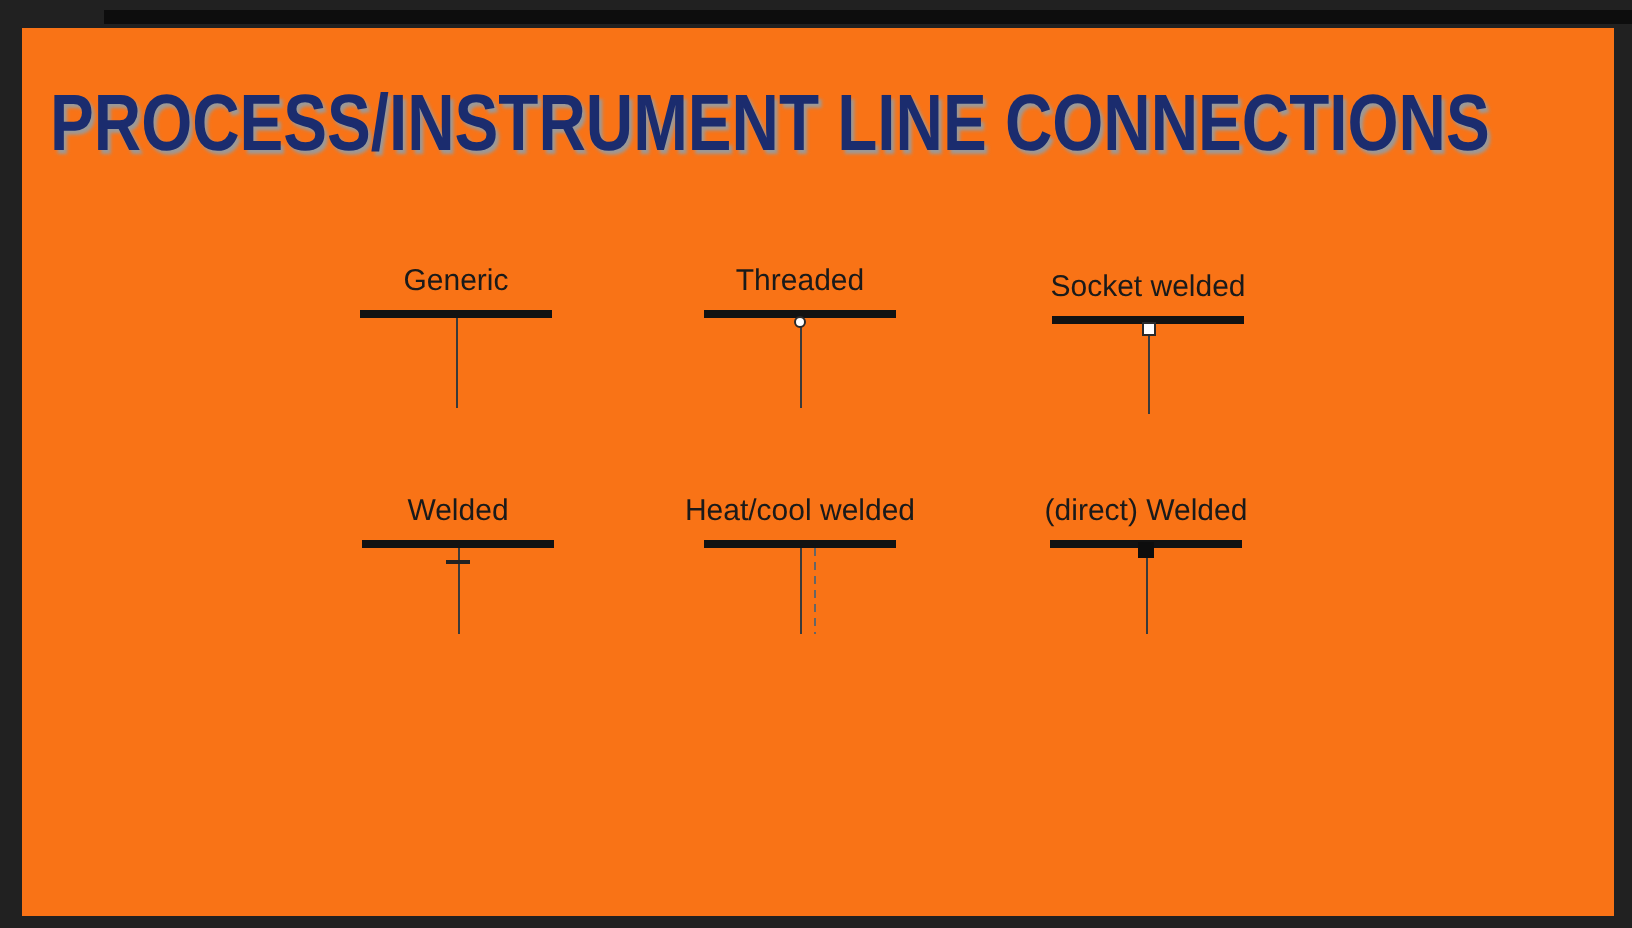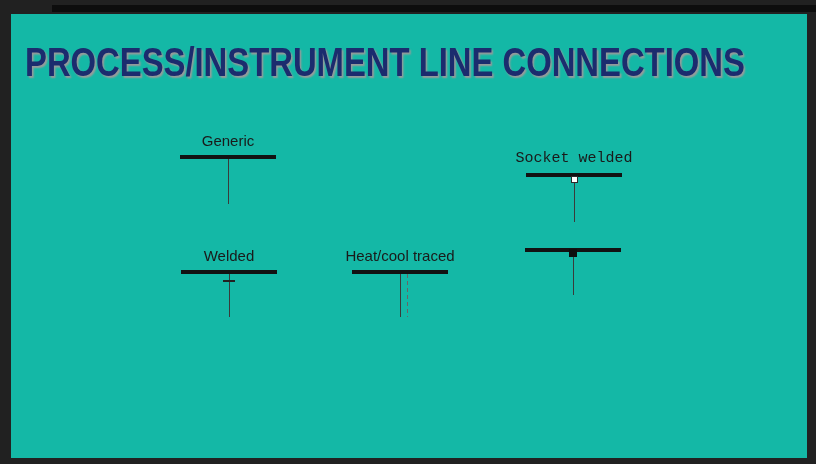--- a/index.html
+++ b/index.html
@@ -21,21 +21,21 @@
     height: 7px;
     background: #0d0d0d;
   }
 
   .slide {
     position: absolute;
     left: 11px;
     top: 14px;
     width: 796px;
     height: 444px;
-    background: #14b8a6;
+    background: #f97316;
   }
 
   .title {
     position: absolute;
     left: 14px;
     top: 27px;
     font-size: 40px;
     font-weight: bold;
     line-height: 1.05;
     white-space: nowrap;
@@ -136,21 +136,21 @@
     background: repeating-linear-gradient(
       to bottom,
       #666666 0px, #666666 4px,
       transparent 4px, transparent 7px
     );
   }
 
   
   .cell-generic   { left: 127px; top: 119px; }
   .cell-threaded  { left: 299px; top: 119px; }
-  .cell-socket    { left: 473px; top: 137px; font-family: Liberation Mono, monospace; }
+  .cell-socket    { left: 473px; top: 122px; }
   .cell-flanged   { left: 128px; top: 234px; }
   .cell-traced    { left: 299px; top: 234px; }
   .cell-welded    { left: 472px; top: 234px; }
 </style>
 </head>
 <body>
 
 <div class="viewer">
   <div class="prev-slide-edge"></div>
 
@@ -159,49 +159,58 @@
     <h1 class="title">PROCESS/INSTRUMENT LINE CONNECTIONS</h1>
 
     <div class="cell cell-generic">
       <div class="sym-label">Generic</div>
       <div class="bar"></div>
       <div class="stem-area">
         <div class="stem"></div>
       </div>
     </div>
 
+    <div class="cell cell-threaded">
+      <div class="sym-label">Threaded</div>
+      <div class="bar"></div>
+      <div class="stem-area">
+        <div class="glyph-circle"></div>
+        <div class="stem"></div>
+      </div>
+    </div>
 
     <div class="cell cell-socket">
       <div class="sym-label">Socket welded</div>
       <div class="bar"></div>
       <div class="stem-area">
         <div class="glyph-open-square"></div>
         <div class="stem"></div>
       </div>
     </div>
 
     <div class="cell cell-flanged row2">
       <div class="sym-label">Welded</div>
       <div class="bar"></div>
       <div class="stem-area">
         <div class="glyph-flange-tick"></div>
         <div class="stem"></div>
       </div>
     </div>
 
     <div class="cell cell-traced row2">
-      <div class="sym-label">Heat/cool traced</div>
+      <div class="sym-label">Heat/cool welded</div>
       <div class="bar"></div>
       <div class="stem-area">
         <div class="stem"></div>
         <div class="glyph-trace-dashed"></div>
       </div>
     </div>
 
     <div class="cell cell-welded row2">
+      <div class="sym-label">(direct) Welded</div>
       <div class="bar"></div>
       <div class="stem-area">
         <div class="glyph-filled-square"></div>
         <div class="stem"></div>
       </div>
     </div>
 
   </div>
 </div>
 

